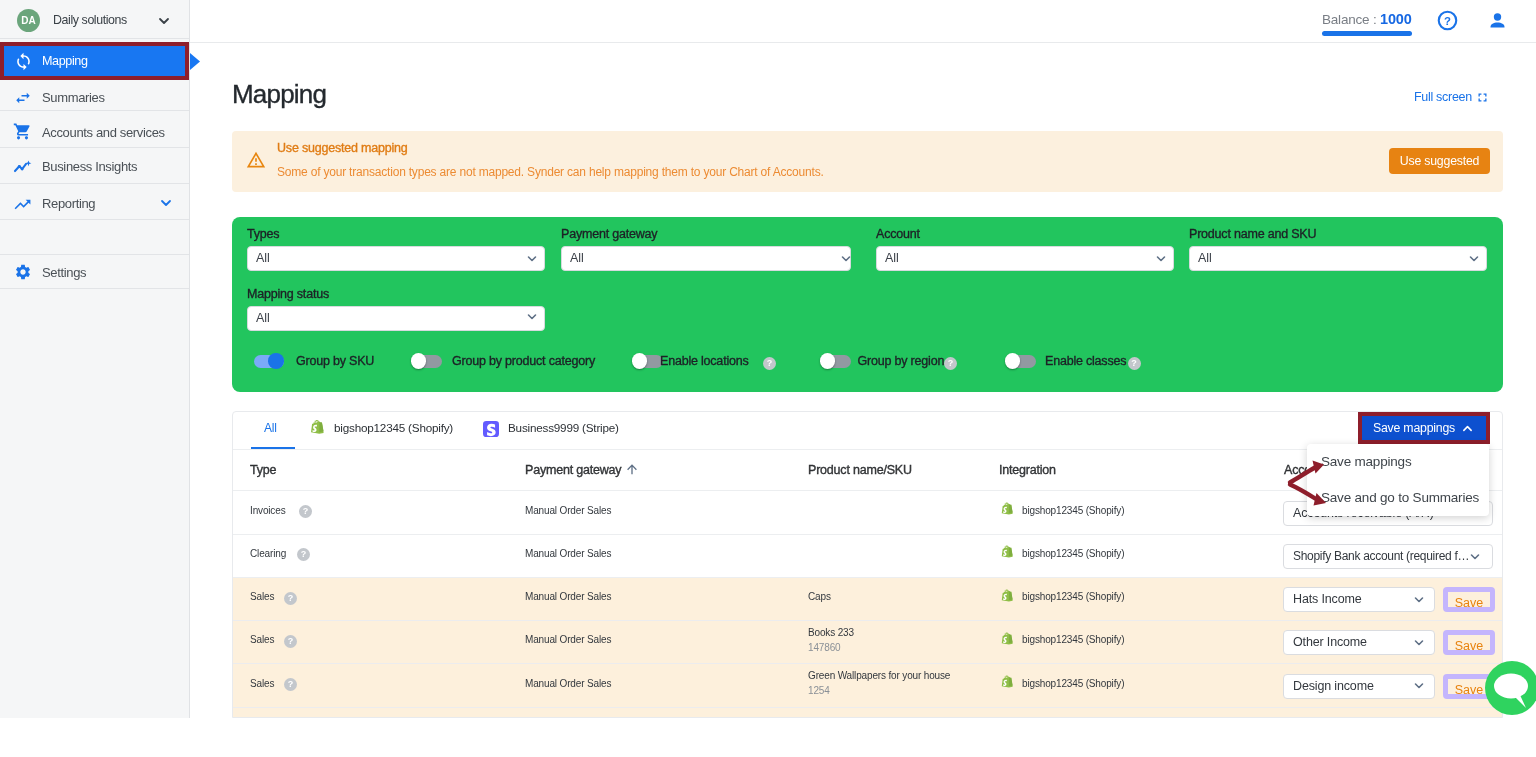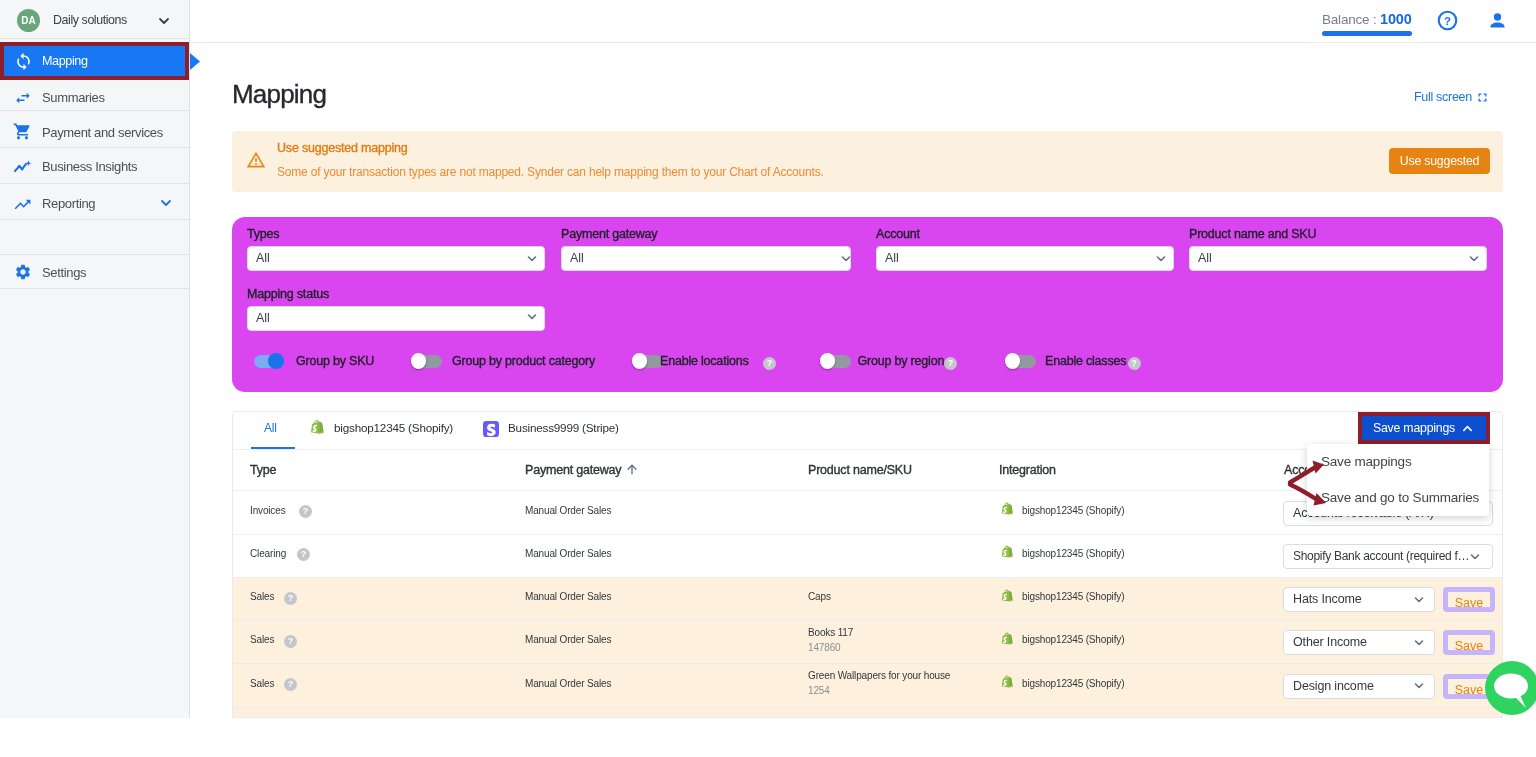--- a/index.html
+++ b/index.html
@@ -8,21 +8,21 @@
   .abs { position:absolute; }
   
   #sidebar { left:0; top:0; width:190px; height:718px; background:#f5f6f7; border-right:1px solid #e0e2e5; }
   .sep { position:absolute; left:0; width:189px; height:1px; background:#e2e4e7; }
   .mi-label { position:absolute; left:42px; font-size:13px; letter-spacing:-0.35px; color:#4a5056; white-space:nowrap; }
   
   #topbar { left:190px; top:0; width:1346px; height:43px; background:#fff; border-bottom:1px solid #e8eaec; }
   
   #banner { left:232px; top:131px; width:1271px; height:61px; background:#fcf0de; border-radius:4px; }
   
-  #filters { left:232px; top:217px; width:1271px; height:175px; background:#d946ef; border-radius:13px; }
+  #filters { left:232px; top:217px; width:1271px; height:175px; background:#22c55e; border-radius:8px; }
   .flabel { position:absolute; font-size:12.5px; letter-spacing:-0.2px; color:#1d2126; -webkit-text-stroke:0.35px #1d2126; white-space:nowrap; }
   .fselect { position:absolute; height:25px; background:#fff; border:1px solid #d7dade; border-radius:4px; font-size:12.5px; color:#3c4149; line-height:23px; padding-left:8px; }
   .chev { position:absolute; width:10px; height:10px; }
   
   #tcard { left:232px; top:411px; width:1271px; height:307.4px; background:#fff; border:1px solid #e8eaed; border-radius:4px 4px 0 0; overflow:hidden; }
   .rowsep { position:absolute; left:0; width:1269px; height:1px; background:#eceef0; }
   .cell { position:absolute; font-size:10px; letter-spacing:-0.15px; color:#33383e; white-space:nowrap; }
   .hcell { position:absolute; font-size:12.5px; letter-spacing:-0.2px; color:#404040; -webkit-text-stroke:0.35px #1d2126; white-space:nowrap; }
   .orange-row { position:absolute; left:0; width:1269px; background:#fdf0dc; }
   .acc-select { position:absolute; height:25px; background:#fff; border:1px solid #dadce0; border-radius:4px; font-size:12.5px; letter-spacing:-0.15px; color:#33383e; line-height:23px; padding-left:9px; padding-right:24px; white-space:nowrap; overflow:hidden; text-overflow:ellipsis; }
@@ -62,21 +62,21 @@
 
     <svg class="abs" style="left:14px;top:89px;" width="18" height="18" viewBox="0 0 24 24">
         <path fill="#1a73e8" d="M6.99 11L3 15l3.99 4v-3H14v-2H6.99v-3zM21 9l-3.99-4v3H10v2h7.01v3L21 9z"></path>
       </svg>
     <div class="mi-label" style="top:90px;">Summaries</div>
     <div class="sep" style="top:110px;"></div>
 
     <svg class="abs" style="left:13px;top:122px;" width="19" height="19" viewBox="0 0 24 24">
         <path fill="#1a73e8" d="M7 18c-1.1 0-1.99.9-1.99 2S5.9 22 7 22s2-.9 2-2-.9-2-2-2zM1 2v2h2l3.6 7.59-1.35 2.45c-.16.28-.25.61-.25.96 0 1.1.9 2 2 2h12v-2H7.42c-.14 0-.25-.11-.25-.25l.03-.12.9-1.63h7.45c.75 0 1.41-.41 1.75-1.03l3.58-6.49c.08-.14.12-.31.12-.48 0-.55-.45-1-1-1H5.21l-.94-2H1zm16 16c-1.1 0-1.99.9-1.99 2s.89 2 1.99 2 2-.9 2-2-.9-2-2-2z"></path>
       </svg>
-    <div class="mi-label" style="top:125px;">Payment and services</div>
+    <div class="mi-label" style="top:125px;">Accounts and services</div>
     <div class="sep" style="top:147px;"></div>
 
     <svg class="abs" style="left:13px;top:158px;" width="19" height="19" viewBox="0 0 24 24">
         <path d="M2.5 16.5 L8 10.5 L11.5 14 L16.5 7.5" fill="none" stroke="#1a73e8" stroke-width="2.6" stroke-linecap="round" stroke-linejoin="round"></path>
         <path fill="#1a73e8" d="M19.5 3l1 2.7 2.7 1-2.7 1-1 2.7-1-2.7-2.7-1 2.7-1z"></path>
         <circle cx="11.5" cy="14" r="1.8" fill="#1a73e8"></circle>
         <circle cx="8" cy="10.5" r="1.8" fill="#1a73e8"></circle>
       </svg>
     <div class="mi-label" style="top:159px;">Business Insights</div>
     <div class="sep" style="top:183px;"></div>
@@ -238,21 +238,21 @@
     <div class="cell" style="left:789px;top:179.1px;">bigshop12345 (Shopify)</div>
     <div class="acc-select" style="left:1050px;top:175px;width:152px;">Hats Income</div>
     <svg class="chev" style="left:1181px;top:182.6px;" viewBox="0 0 10 10">
         <path d="M1.5 3l3.5 3.5L8.5 3" fill="none" stroke="#5f7086" stroke-width="1.6" stroke-linecap="round" stroke-linejoin="round"></path>
       </svg>
     <div class="save-btn" style="left:1210px;top:175px;">Save</div>
 
     <div class="cell" style="left:17px;top:222.4px;">Sales</div>
     <div class="helpc" style="left:51px;top:222.9px;">?</div>
     <div class="cell" style="left:292px;top:222.4px;">Manual Order Sales</div>
-    <div class="cell" style="left:575px;top:214.9px;">Books 117</div>
+    <div class="cell" style="left:575px;top:214.9px;">Books 233</div>
     <div class="cell" style="left:575px;top:229.9px;color:#8a9097;">147860</div>
     <svg class="abs" style="left:767px;top:219.9px;" width="13" height="15" viewBox="0 0 448 512">
         <path fill="#8fbe47" d="M388 96c-1-1-3-2-5-2l-32-1s-24-24-27-26c-3-3-8-2-10-1l-13 4c-8-22-21-43-45-43h-2C247 18 239 14 232 14c-55 0-81 68-89 103l-38 12c-12 4-12 4-14 15L60 385l245 46 133-29S389 99 388 96zM276 75l-20 6v-4c0-13-2-24-5-32C263 48 271 60 276 75zM235 88l-44 13c8-32 24-48 37-54 3 8 7 20 7 36v5zM208 22c2 0 5 1 7 2-17 8-36 29-44 71l-35 11C146 73 169 22 208 22z"></path>
         <path fill="#7fae3f" d="M383 94c-2 0-4-1-5-1l-32-1s-24-24-27-26c-1-1-2-2-4-2l-10 321 133-29S389 99 388 96c-1-1-3-2-5-2z"></path>
         <path fill="#fff" d="M242 168l-16 49s-14-8-32-8c-26 0-27 16-27 20 0 22 58 30 58 82 0 41-26 67-61 67-42 0-63-26-63-26l11-37s22 19 40 19c12 0 17-9 17-16 0-29-47-30-47-77 0-40 29-79 87-79 22 0 33 6 33 6z"></path>
       </svg>
     <div class="cell" style="left:789px;top:222.4px;">bigshop12345 (Shopify)</div>
     <div class="acc-select" style="left:1050px;top:218.3px;width:152px;">Other Income</div>
     <svg class="chev" style="left:1181px;top:225.9px;" viewBox="0 0 10 10">
         <path d="M1.5 3l3.5 3.5L8.5 3" fill="none" stroke="#5f7086" stroke-width="1.6" stroke-linecap="round" stroke-linejoin="round"></path>

